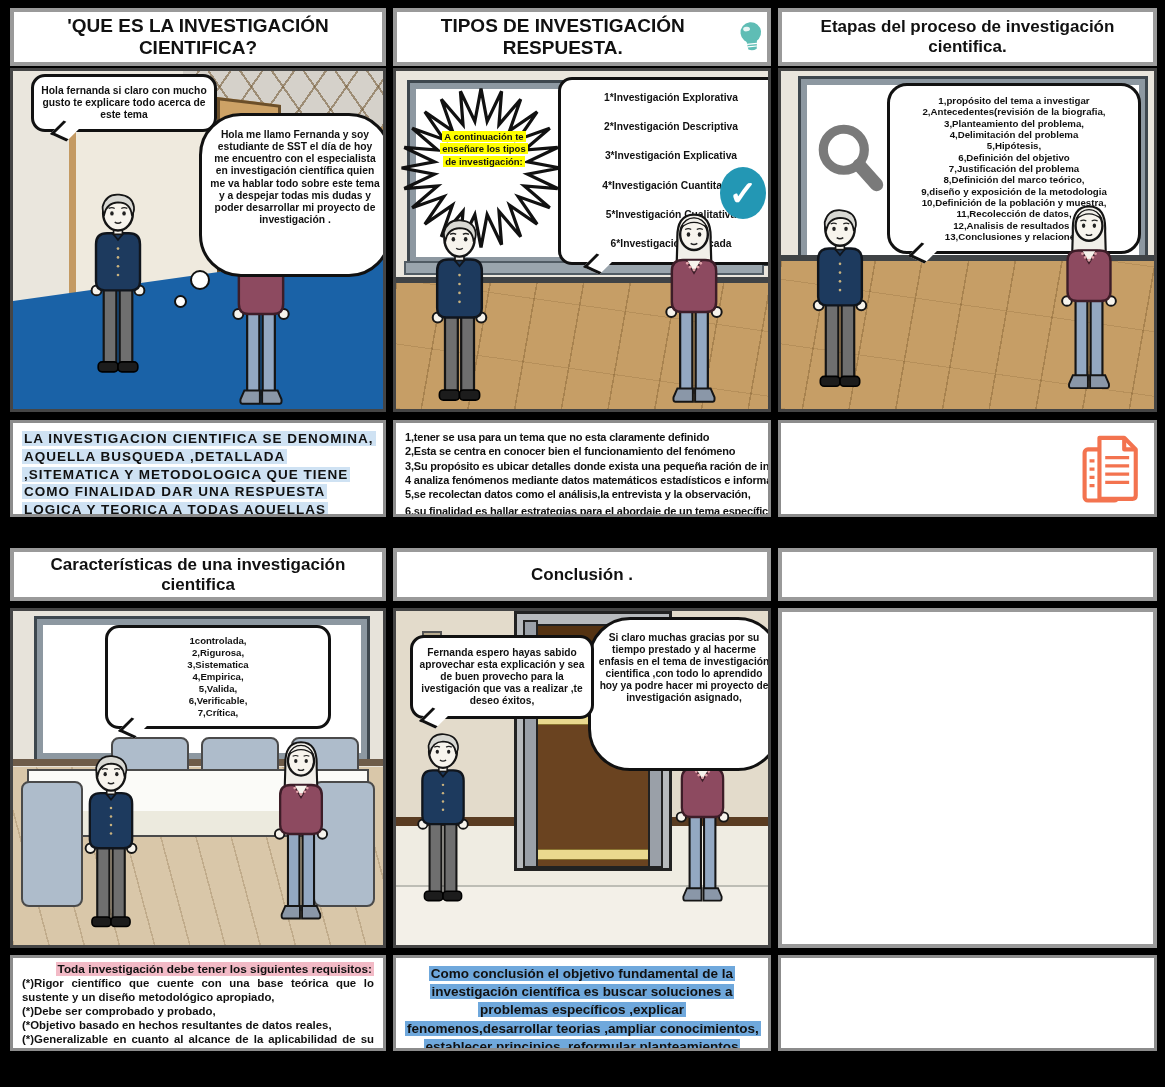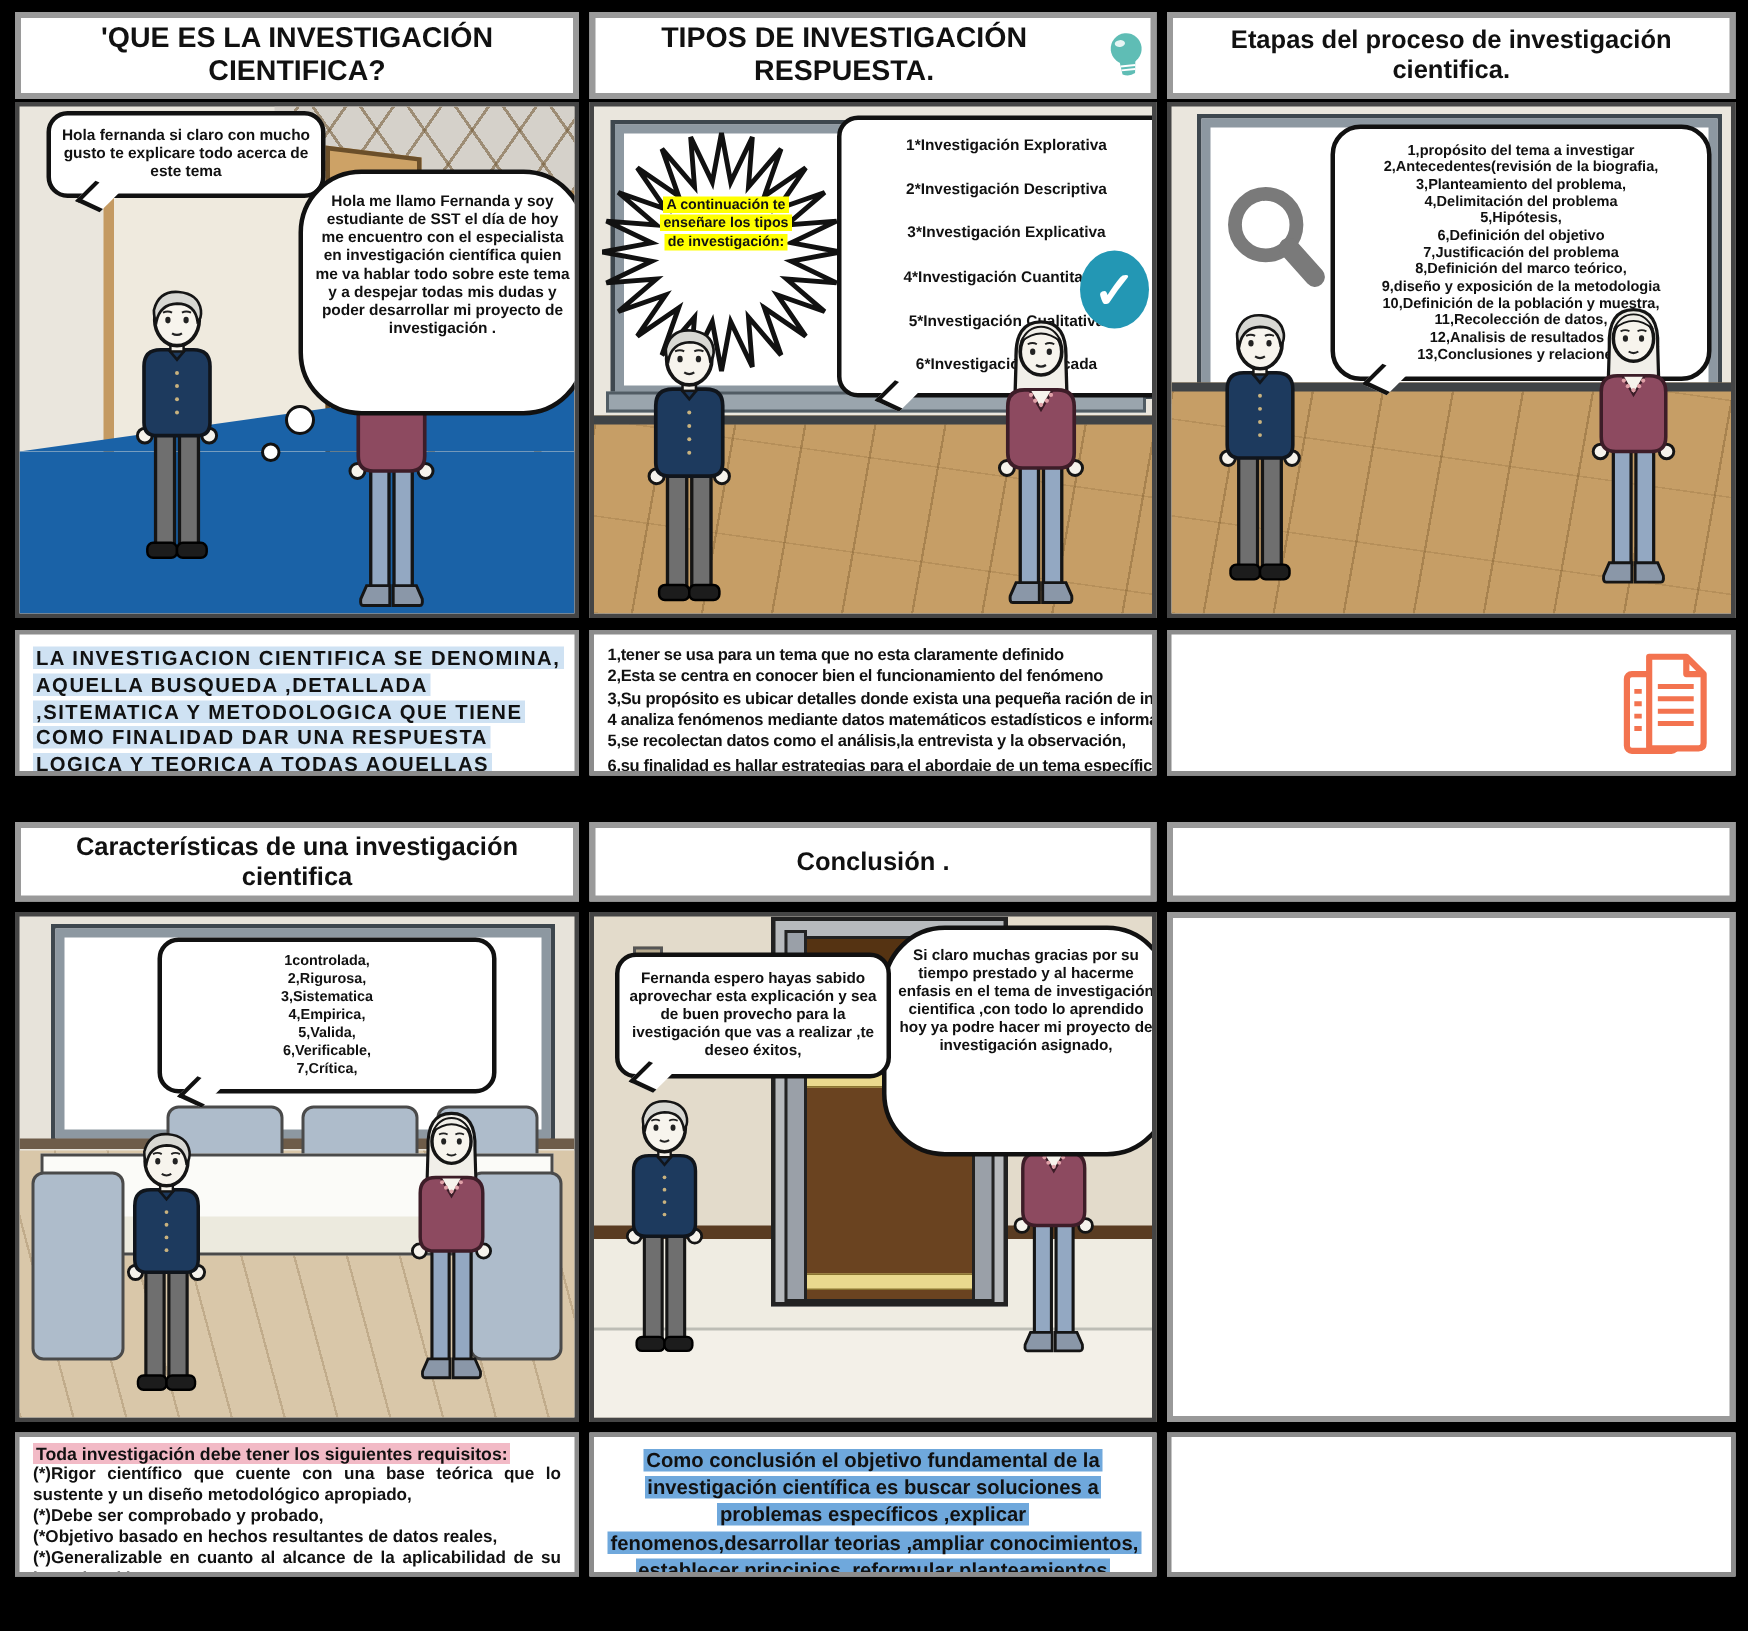--- a/index.html
+++ b/index.html
@@ -71,21 +71,21 @@
   .elev-in{position:absolute;left:15px;top:10px;right:15px;bottom:0;background:#6a4320;border:2px solid #222;}
   .elev-in::before{content:"";position:absolute;left:0;right:0;top:0;height:86px;background:#553312;border-bottom:2px solid #3a2209;}
   .gold{position:absolute;left:0;right:0;height:9px;background:#ead98e;border-top:1px solid #8a7430;border-bottom:1px solid #8a7430;}
   .elev-doorL,.elev-doorR{position:absolute;top:6px;bottom:0;width:11px;background:#9aa0a8;border:2px solid #222;}
   .elev-doorL{left:6px;} .elev-doorR{right:6px;}
   .plaque{position:absolute;left:26px;top:20px;width:16px;height:34px;background:#b7aa8e;border:2px solid #555;}
 
   
   .d1{font-size:13.5px;font-weight:bold;letter-spacing:1px;line-height:1.32;text-transform:uppercase;}
   .d2 div{font-size:11px;font-weight:bold;line-height:1.3;letter-spacing:-.2px;white-space:nowrap;}
-  .d4-head{text-align:left;font-size:11.8px;font-weight:bold;margin-bottom:1px;}
+  .d4-head{text-align:right;font-size:11.8px;font-weight:bold;margin-bottom:1px;}
   .d4 div.b{font-size:11.4px;font-weight:bold;line-height:1.22;text-align:justify;}
   .d5{text-align:center;font-size:13.5px;font-weight:bold;line-height:1.35;}
   .docs-icon{position:absolute;right:10px;top:8px;}
 </style>
 </head>
 <body>
 
 <svg width="0" height="0" style="position:absolute">
   <defs>
     <symbol id="sym-man" viewBox="0 0 60 172">

